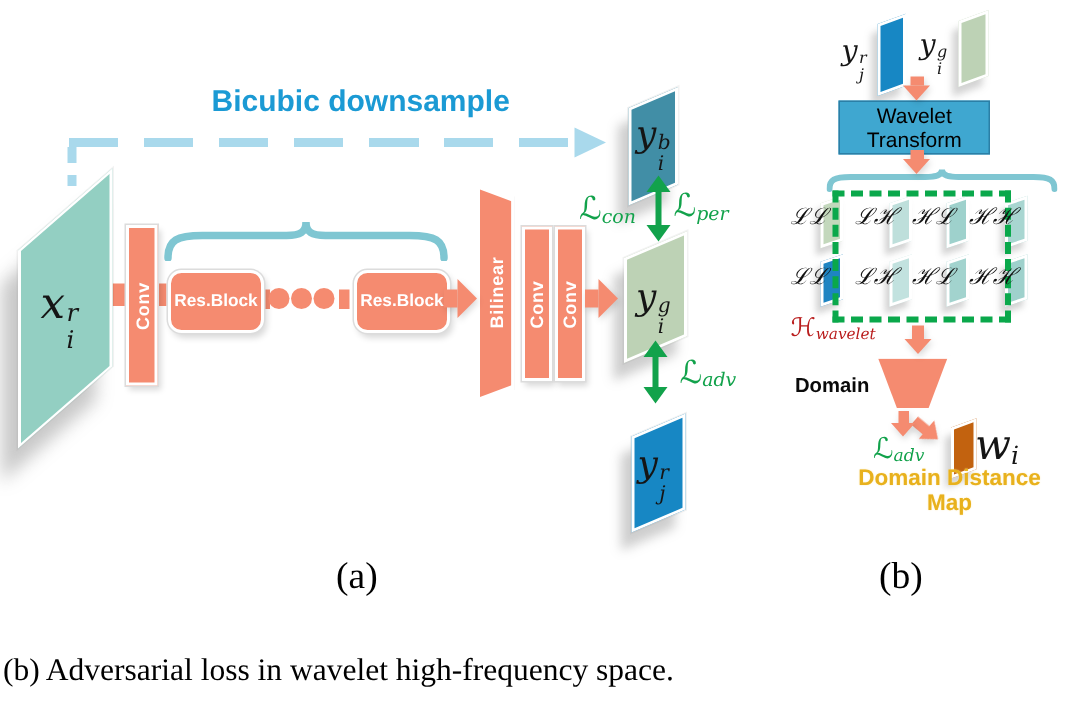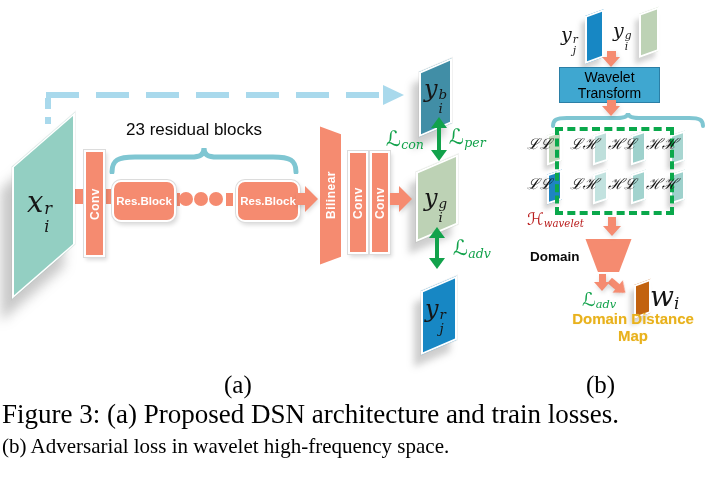--- a/index.html
+++ b/index.html
@@ -41,40 +41,40 @@
   .caption{position:absolute;font-family:"Liberation Serif",serif;color:#000;z-index:6;}
   .goldlbl{position:absolute;color:#e8b11d;font-weight:bold;font-size:15px;line-height:17px;text-align:center;z-index:4;text-shadow:0 0 1px rgba(250,225,150,.9);}
 </style>
 </head>
 <body>
 
 <div class="fig">
 
   <div class="abs" style="left:0;top:0;width:500px;height:400px;">
 
+    <div class="abs" style="left:141px;top:57px;font-size:20px;font-weight:bold;color:#1b9ad4;z-index:2;">Bicubic downsample</div>
 
     <div class="dash-h" style="left:46px;top:92px;width:338px;"></div>
     <div class="tri" style="left:383px;top:85px;border-width:10px 0 10px 21px;border-color:transparent transparent transparent #a9d9ec;"></div>
     <div class="dash-v" style="left:45px;top:98px;height:26px;"></div>
 
     <div class="para" style="left:12px;top:167px;width:59px;height:128px;background:#93cfc2;transform:skewY(-41deg);transform-origin:top left;box-shadow:-11px 13px 10px rgba(125,125,125,.42),0 0 0 1px rgba(0,0,0,.05);"></div>
     <div class="math" style="left:27px;top:188px;font-size:29px;">
       <span>x</span><span class="ss">
           <span>r</span>
           <span>i</span>
         </span>
     </div>
 
     <div class="connector" style="left:75px;top:189px;width:9px;height:15px;"></div>
     <div class="nnrect" style="left:84px;top:150px;width:17px;height:103px;">
       <span class="vtext">Conv</span>
     </div>
     <div class="connector" style="left:102px;top:189px;width:9px;height:15px;"></div>
 
-    <div class="abs" style="left:126px;top:120px;font-size:17px;color:#0a0a0a;z-index:2;">23 residual blocks</div>
     <svg class="abs" style="left:109px;top:145px;z-index:2;" width="190" height="29" viewBox="0 0 190 29">
       <path d="M3,27 C3,15 9,12 26,12 L82,12 C91,12 95,10 95,3 C95,10 99,12 108,12 L164,12 C181,12 187,15 187,27" fill="none" stroke="#7fc6d2" stroke-width="5" stroke-linecap="round"></path>
     </svg>
 
     <div class="nnrect resblock" style="left:112px;top:180px;width:60px;height:38px;">
       <span>Res.Block</span>
     </div>
     <div class="connector" style="left:173px;top:193px;width:7px;height:13px;"></div>
     <div class="dot" style="left:179px;top:192px;"></div>
     <div class="dot" style="left:194px;top:192px;"></div>
@@ -239,16 +239,15 @@
     <div class="para" style="left:134px;top:285px;width:13px;height:30px;background:#c2620f;transform:skewY(-20deg);transform-origin:top left;box-shadow:-4px 5px 5px rgba(130,130,130,.35);"></div>
     <div class="math" style="left:150px;top:283px;font-size:28px;">
       <span>w</span><span class="lsub">i</span>
     </div>
 
     <div class="goldlbl" style="left:66px;top:310px;width:134px;">Domain Distance Map</div>
 
     <div class="caption" style="left:86px;top:371px;font-size:25px;">(b)</div>
   </div>
 
-  <div class="caption" style="left:2px;top:399px;width:712px;font-size:27px;white-space:nowrap;">Figure 3: (a) Proposed DSN architecture and train losses.</div>
   <div class="caption" style="left:2px;top:434px;width:712px;font-size:21px;white-space:nowrap;">(b) Adversarial loss in wavelet high-frequency space.</div>
 
 </div>
 
 </body></html>

